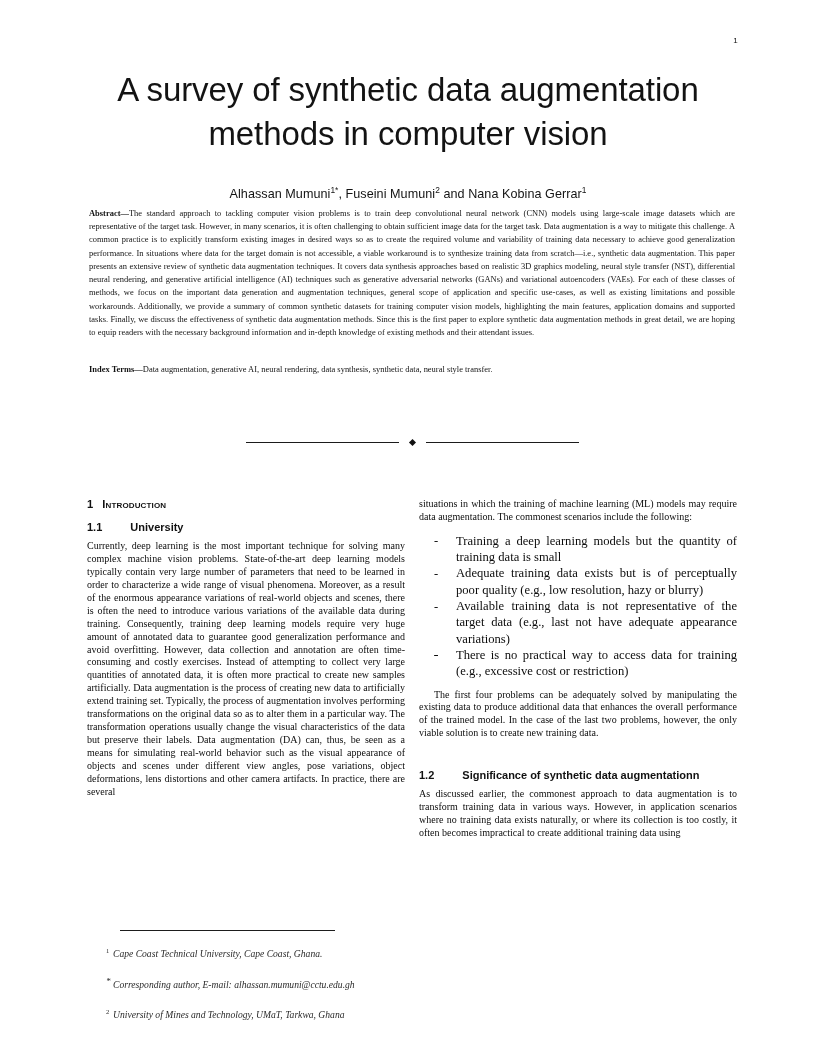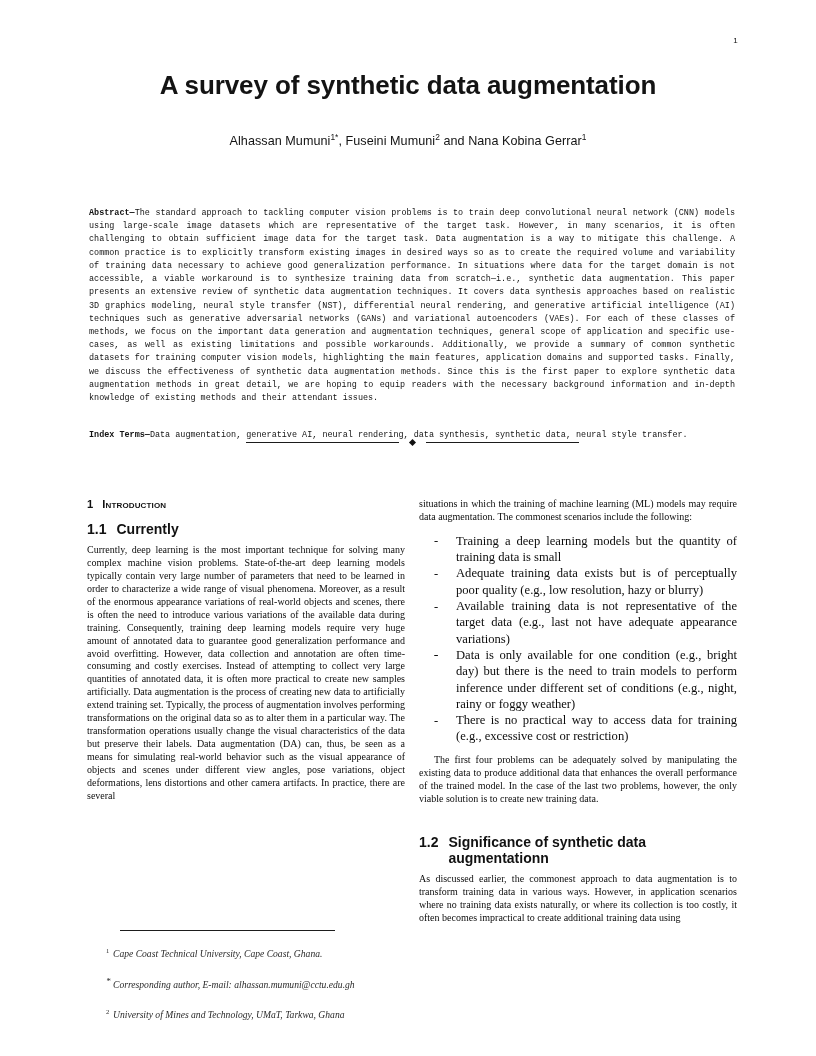--- a/index.html
+++ b/index.html
@@ -37,23 +37,23 @@
   
   .title-block {
     position: absolute;
     top: 68px;
     left: 78px;
     width: 660px;
     text-align: center;
   }
   .paper-title {
     font-family: "Liberation Sans", sans-serif;
-    font-size: 26px;
+    font-size: 33px;
     line-height: 1.33;
-    font-weight: 700;
+    font-weight: 400;
     color: #131313;
     margin: 0;
     letter-spacing: -0.1px;
   }
   .authors {
     font-family: "Liberation Sans", sans-serif;
     font-size: 12.6px;
     color: #131313;
     margin-top: 31px;
     letter-spacing: 0.05px;
@@ -67,21 +67,21 @@
 
   
   .abstract-block {
     position: absolute;
     top: 207px;
     left: 89px;
     width: 646px;
   }
   .abstract-text,
   .index-terms {
-    font-family: Liberation Mono, monospace;
+    font-family: Liberation Serif, serif;
     font-size: 8.45px;
     line-height: 1.565;
     text-align: justify;
     color: #131313;
     margin: 0;
     letter-spacing: 0.01px;
   }
   .abstract-text b,
   .index-terms b {
     font-weight: 700;
@@ -133,26 +133,26 @@
     display: flex;
     gap: 9px;
   }
   .sec-head .smallcaps {
     font-variant: small-caps;
     text-transform: capitalize;
     letter-spacing: 0.15px;
   }
   .subsec-head {
     font-family: "Liberation Sans", sans-serif;
-    font-size: 14px;
+    font-size: 11px;
     font-weight: 700;
     color: #111;
     margin: 0 0 7px 0;
     display: flex;
-    gap: 10px;
+    gap: 28px;
   }
   .subsec-head.spaced { margin-top: 29px; }
 
   .body-par {
     font-size: 10px;
     line-height: 1.295;
     text-align: justify;
     margin: 0;
     color: #0c0c0c;
     hyphens: manual;
@@ -220,20 +220,21 @@
 </head>
 <body>
 
 <div class="page">
 
   <div class="page-number">1</div>
 
   <div class="title-block">
     <h1 class="paper-title">
       <span>A survey of synthetic data augmentation</span><br>
+      <span>methods in computer vision</span>
     </h1>
     <div class="authors">
       <span>Alhassan Mumuni</span><sup>1*</sup><span>, </span><span>Fuseini Mumuni</span><sup>2</sup><span> and </span><span>Nana Kobina Gerrar</span><sup>1</sup>
     </div>
   </div>
 
   <div class="abstract-block">
     <p class="abstract-text"><b>Abstract</b><b>—</b><span>The standard approach to tackling computer vision problems is to train deep convolutional neural network (CNN) models using large-scale image datasets which are representative of the target task. However, in many scenarios, it is often challenging to obtain sufficient image data for the target task. Data augmentation is a way to mitigate this challenge. A common practice is to explicitly transform existing images in desired ways so as to create the required volume and variability of training data necessary to achieve good generalization performance. In situations where data for the target domain is not accessible, a viable workaround is to synthesize training data from scratch—i.e., synthetic data augmentation. This paper presents an extensive review of synthetic data augmentation techniques. It covers data synthesis approaches based on realistic 3D graphics modeling, neural style transfer (NST), differential neural rendering, and generative artificial intelligence (AI) techniques such as generative adversarial networks (GANs) and variational autoencoders (VAEs). For each of these classes of methods, we focus on the important data generation and augmentation techniques, general scope of application and specific use-cases, as well as existing limitations and possible workarounds. Additionally, we provide a summary of common synthetic datasets for training computer vision models, highlighting the main features, application domains and supported tasks. Finally, we discuss the effectiveness of synthetic data augmentation methods. Since this is the first paper to explore synthetic data augmentation methods in great detail, we are hoping to equip readers with the necessary background information and in-depth knowledge of existing methods and their attendant issues.</span></p>
     <p class="index-terms"><b>Index Terms</b><b>—</b><span>Data augmentation, generative AI, neural rendering, data synthesis, synthetic data, neural style transfer.</span></p>
   </div>
@@ -244,34 +245,34 @@
     <div class="rule"></div>
   </div>
 
   <div class="col col-left">
     <div class="sec-head">
       <span>1</span>
       <span class="smallcaps">Introduction</span>
     </div>
     <div class="subsec-head">
       <span>1.1</span>
-      <span>Currently</span>
+      <span>University</span>
     </div>
     <p class="body-par">Currently, deep learning is the most important technique for solving many complex machine vision problems. State-of-the-art deep learning models typically contain very large number of parameters that need to be learned in order to characterize a wide range of visual phenomena. Moreover, as a result of the enormous appearance variations of real-world objects and scenes, there is often the need to introduce various variations of the available data during training. Consequently, training deep learning models require very huge amount of annotated data to guarantee good generalization performance and avoid overfitting. However, data collection and annotation are often time-consuming and costly exercises. Instead of attempting to collect very large quantities of annotated data, it is often more practical to create new samples artificially. Data augmentation is the process of creating new data to artificially extend training set. Typically, the process of augmentation involves performing transformations on the original data so as to alter them in a particular way. The transformation operations usually change the visual characteristics of the data but preserve their labels. Data augmentation (DA) can, thus, be seen as a means for simulating real-world behavior such as the visual appearance of objects and scenes under different view angles, pose variations, object deformations, lens distortions and other camera artifacts. In practice, there are several</p>
   </div>
 
   <div class="col col-right">
     <p class="body-par">situations in which the training of machine learning (ML) models may require data augmentation. The commonest scenarios include the following:</p>
 
     <ul class="bullets">
       <li><span class="marker">-</span><span>Training a deep learning models but the quantity of training data is small</span></li>
       <li><span class="marker">-</span><span>Adequate training data exists but is of perceptually poor quality (e.g., low resolution, hazy or blurry)</span></li>
       <li><span class="marker">-</span><span>Available training data is not representative of the target data (e.g., last not have adequate appearance variations)</span></li>
       <li><span class="marker">-</span></li>
-      <li><span class="marker">-</span><span>Data is only available for one condition (e.g., bright day) but there is the need to train models to perform inference under different set of conditions (e.g., night, rainy or foggy weather)</span></li>
+      <li><span class="marker">-</span></li>
       <li><span class="marker">-</span><span>There is no practical way to access data for training (e.g., excessive cost or restriction)</span></li>
     </ul>
 
     <p class="body-par indent">The first four problems can be adequately solved by manipulating the existing data to produce additional data that enhances the overall performance of the trained model. In the case of the last two problems, however, the only viable solution is to create new training data.</p>
 
     <div class="subsec-head spaced">
       <span>1.2</span>
       <span>Significance of synthetic data augmentationn</span>
     </div>
     <p class="body-par">As discussed earlier, the commonest approach to data augmentation is to transform training data in various ways. However, in application scenarios where no training data exists naturally, or where its collection is too costly, it often becomes impractical to create additional training data using</p>

